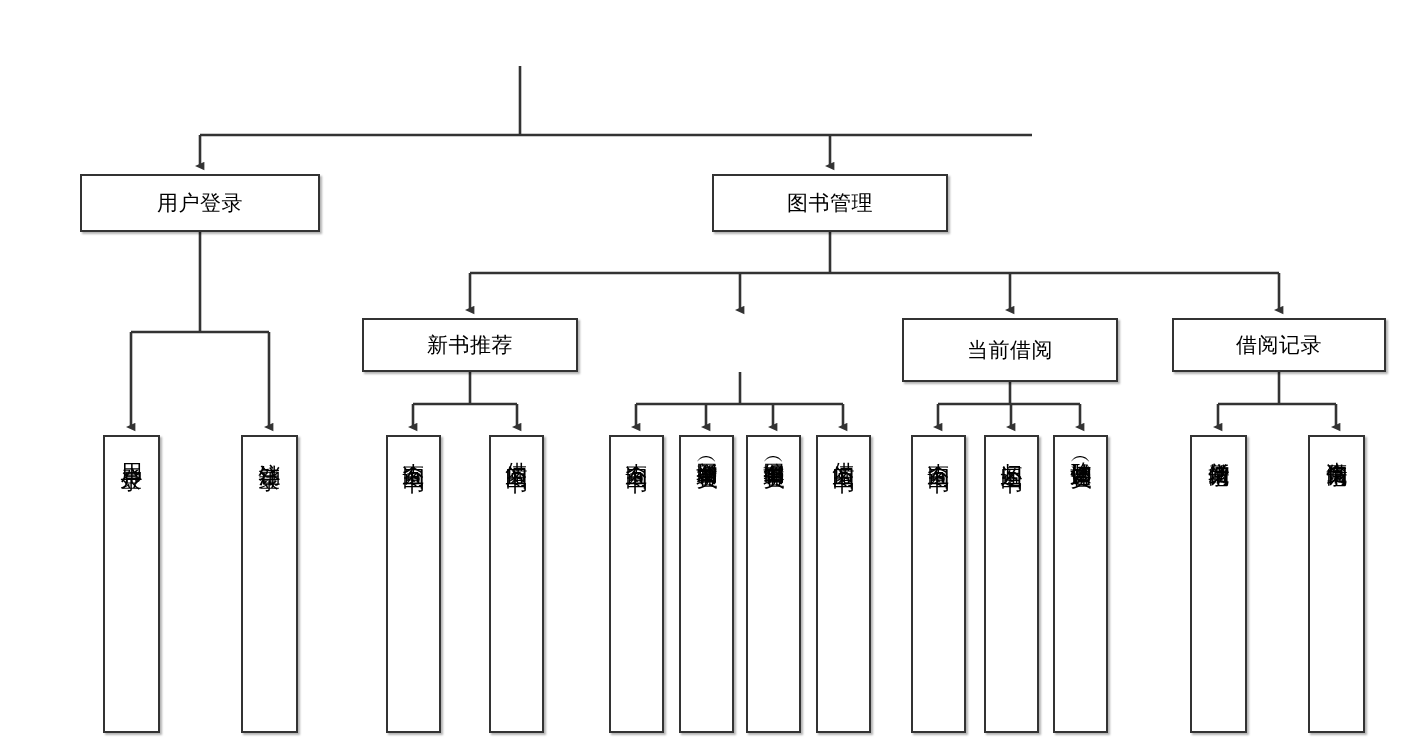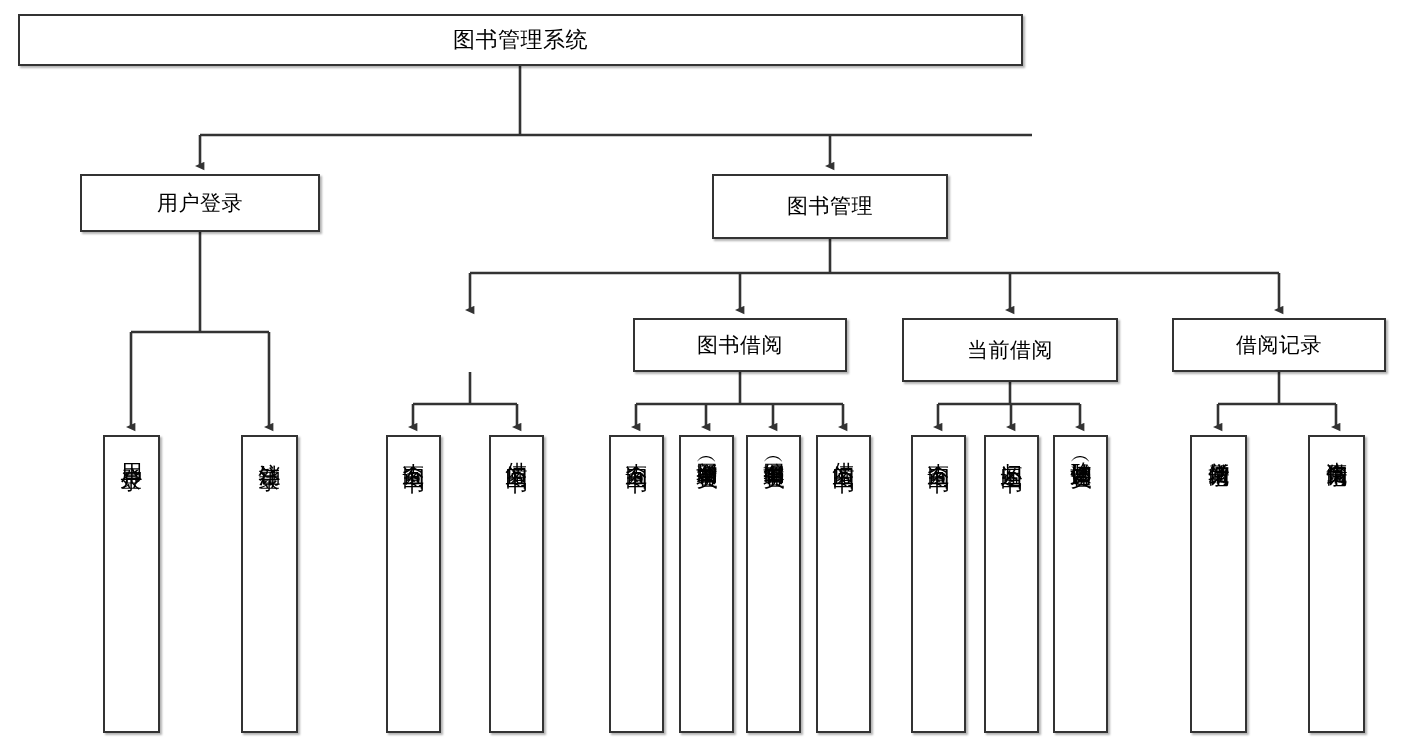--- a/index.html
+++ b/index.html
@@ -123,33 +123,30 @@
       <path d="M1011,404 L1011,427" marker-end="url(#arrow)"></path>
       <path d="M1080,404 L1080,427" marker-end="url(#arrow)"></path>
 
       <path d="M1279,372 L1279,404"></path>
       <path d="M1218,404 L1336,404"></path>
       <path d="M1218,404 L1218,427" marker-end="url(#arrow)"></path>
       <path d="M1336,404 L1336,427" marker-end="url(#arrow)"></path>
     </g>
   </svg>
 
-  <div class="node h-node root" style="left:18px; top:14px; width:1005px; height:52px;">
-    <span class="lbl">图书管理系统</span>
-  </div>
 
   <div class="node h-node" style="left:80px; top:174px; width:240px; height:58px;">
     <span class="lbl">用户登录</span>
   </div>
-  <div class="node h-node" style="left:712px; top:174px; width:236px; height:65px;">
+  <div class="node h-node" style="left:712px; top:174px; width:236px; height:58px;">
     <span class="lbl">图书管理</span>
   </div>
 
-  <div class="node h-node" style="left:633px; top:318px; width:214px; height:54px;">
-    <span class="lbl">图书借阅</span>
+  <div class="node h-node" style="left:362px; top:318px; width:216px; height:54px;">
+    <span class="lbl">新书推荐</span>
   </div>
   <div class="node h-node" style="left:902px; top:318px; width:216px; height:64px;">
     <span class="lbl">当前借阅</span>
   </div>
   <div class="node h-node" style="left:1172px; top:318px; width:214px; height:54px;">
     <span class="lbl">借阅记录</span>
   </div>
 
   <div class="node v-node" style="left:103px; top:435px; width:57px; height:298px;">
     <span class="lbl">用户登录</span>

